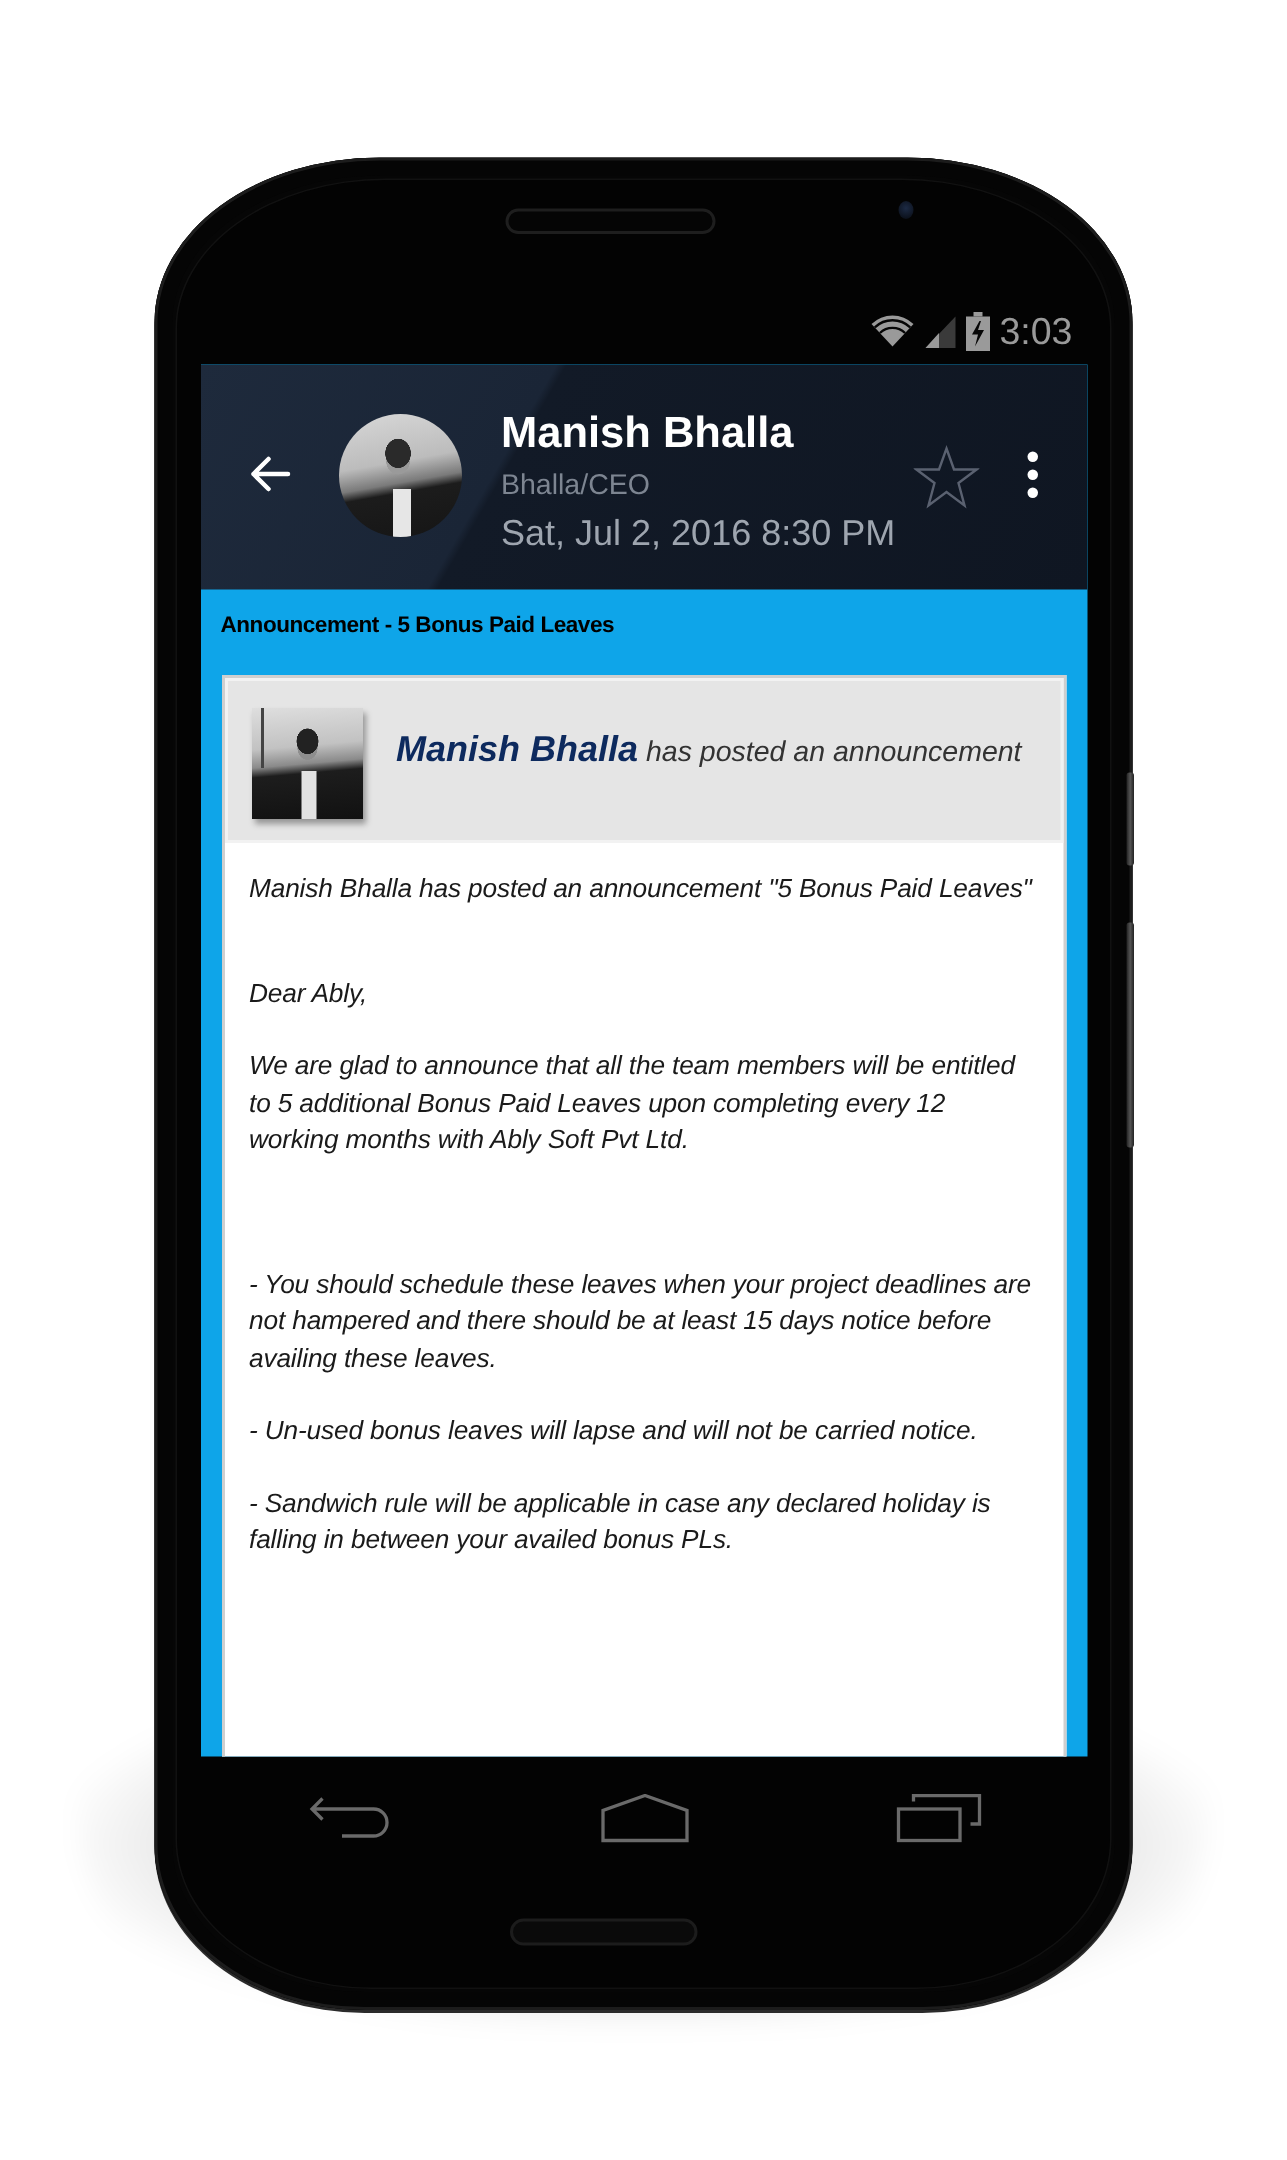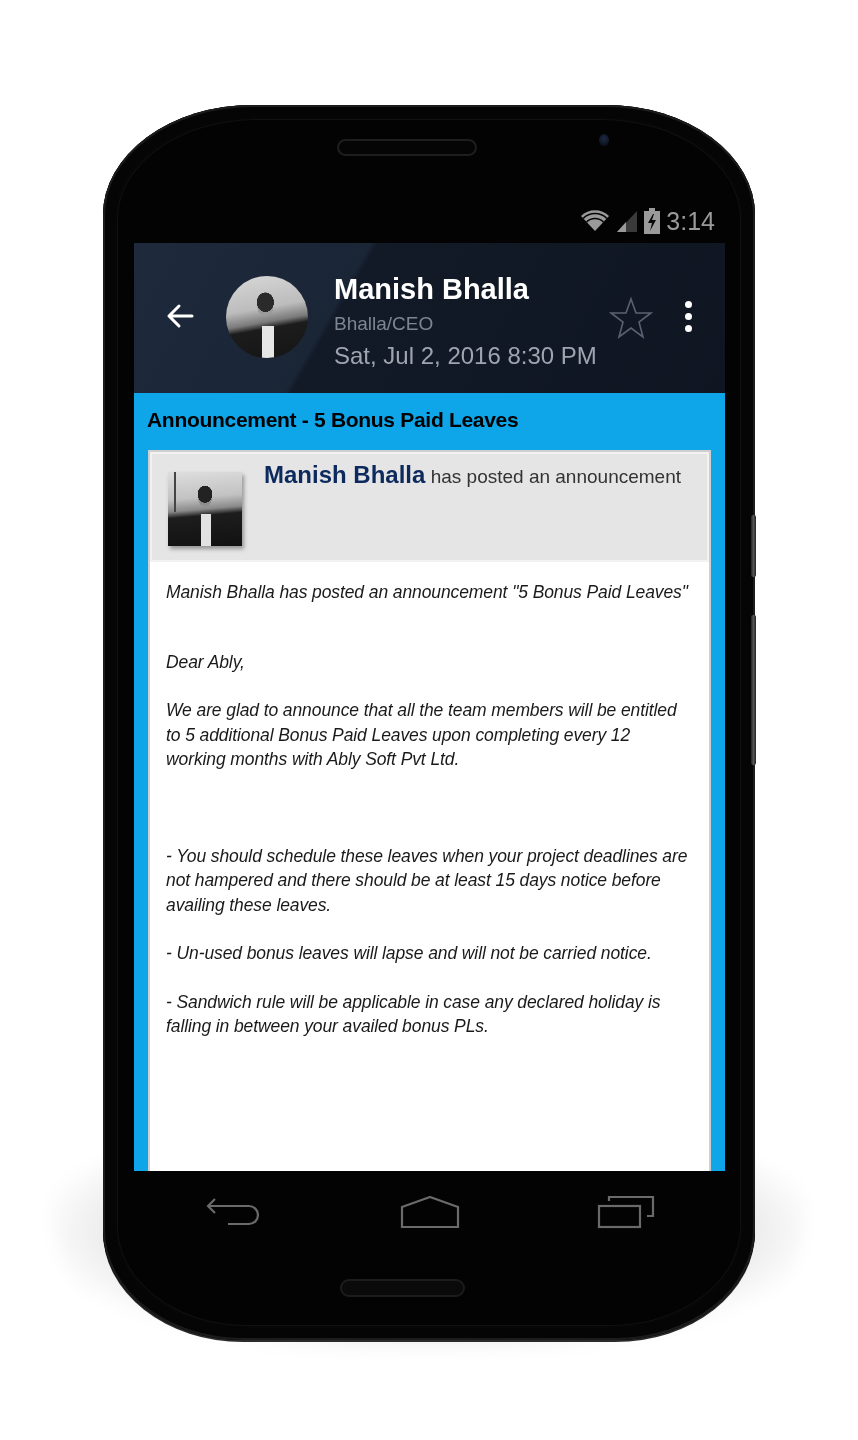--- a/index.html
+++ b/index.html
@@ -64,21 +64,21 @@
   .avatar-circle::after {
     content:""; position:absolute; left:36px; top:50px; width:12px; height:32px; background:#e6e6e6;
   }
   .header-name { position:absolute; left:200px; top:30px; color:#ffffff; font-size:29px; font-weight:bold; }
   .header-role { position:absolute; left:200px; top:70px; color:#7d8591; font-size:19px; }
   .header-date { position:absolute; left:200px; top:99px; color:#9ea5af; font-size:24px; }
   .star-btn { position:absolute; left:475px; top:53px; width:44px; height:44px; }
   .more-btn { position:absolute; left:542px; top:58px; width:24px; height:36px; }
   .more-btn span { display:block; width:7px; height:7px; border-radius:50%; background:#fff; margin:0 auto 5px; }
   .title {
-    position:absolute; left:13px; top:165px; font-size:21px; font-weight:bold; color:#000;
+    position:absolute; left:13px; top:165px; font-size:15px; font-weight:bold; color:#000;
     letter-spacing:-0.3px;
   }
   .card {
     position:absolute; left:14px; top:207px; width:563px; height:740px;
     border:2px solid #cfcfcf; box-sizing:border-box; background:#fff;
   }
   .card-head {
     height:110px; background:#e5e5e5; border-bottom:2px solid #cfcfcf; position:relative;
     box-sizing:border-box; border:2px solid #f2f2f2;
   }
@@ -86,21 +86,21 @@
     position:absolute; left:16px; top:18px; width:74px; height:74px;
     box-shadow:2px 3px 4px rgba(0,0,0,0.35);
     background:
       radial-gradient(ellipse 12px 14px at 50% 30%, #222 60%, transparent 62%),
       radial-gradient(ellipse 11px 13px at 50% 36%, #8e8e8e 60%, transparent 62%),
       linear-gradient(175deg, #dedede 0%, #c2c2c2 35%, #8a8a8a 50%, #1d1d1d 58%, #111 100%);
     overflow:hidden;
   }
   .card-avatar::before { content:""; position:absolute; left:6px; top:0; width:2px; height:40px; background:#444; }
   .card-avatar::after { content:""; position:absolute; left:33px; top:42px; width:10px; height:34px; background:#e2e2e2; }
-  .card-head-text { position:absolute; left:112px; top:7px; font-size:19px; color:#333; white-space:nowrap; }
+  .card-head-text { position:absolute; left:112px; top:32px; font-size:19px; color:#333; white-space:nowrap;font-style:italic; }
   .card-head-text .nm { color:#0d2a5e; font-weight:bold; font-size:24px; }
   .card-body { padding:18px 16px 0 16px; }
   .card-body p {
     margin:0; font-style:italic; color:#1a1a1a; font-size:17.5px; line-height:24.5px; letter-spacing:-0.1px;
   }
   .gap1 { height:24px; }
   .gap2 { height:45px; }
   .nav-bar {
     position:absolute; left:134px; top:1171px; width:591px; height:100px;
     display:flex; justify-content:space-around; align-items:flex-start; padding-top:25px; box-sizing:border-box;
@@ -128,21 +128,21 @@
   </svg>
   <svg width="22" height="24" viewBox="0 0 22 24">
     <polygon points="1,23 21,23 21,2" fill="#3a3a3a"></polygon>
     <polygon points="1,23 10,23 10,13" fill="#9a9a9a"></polygon>
   </svg>
   <svg width="16" height="26" viewBox="0 0 16 26">
     <rect x="5" y="0" width="6" height="3" fill="#9a9a9a"></rect>
     <rect x="0" y="3" width="16" height="23" fill="#9a9a9a"></rect>
     <polygon points="9,6 4,15 8,15 6,23 12,12 8,12 10,6" fill="#060606"></polygon>
   </svg>
-  <span>3:14</span>
+  <span>3:03</span>
 </div>
 
 <div class="screen">
   <div class="app-header">
     <svg class="back-btn" viewBox="0 0 36 36">
       <path d="M30 18 H7 M17 8 L7 18 L17 28" stroke="#fff" stroke-width="3" fill="none" stroke-linecap="round" stroke-linejoin="round"></path>
     </svg>
     <div class="avatar-circle"></div>
     <div class="header-name">Manish Bhalla</div>
     <div class="header-role">Bhalla/CEO</div>

